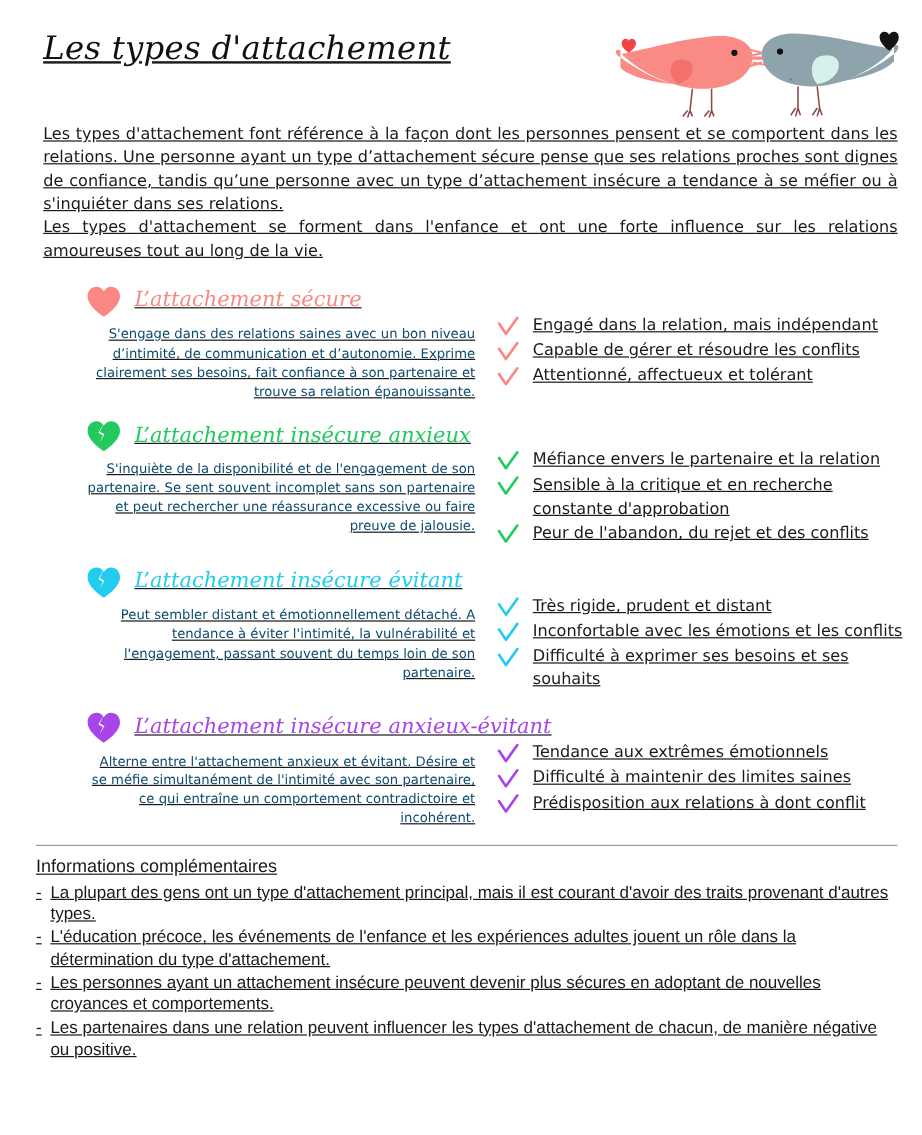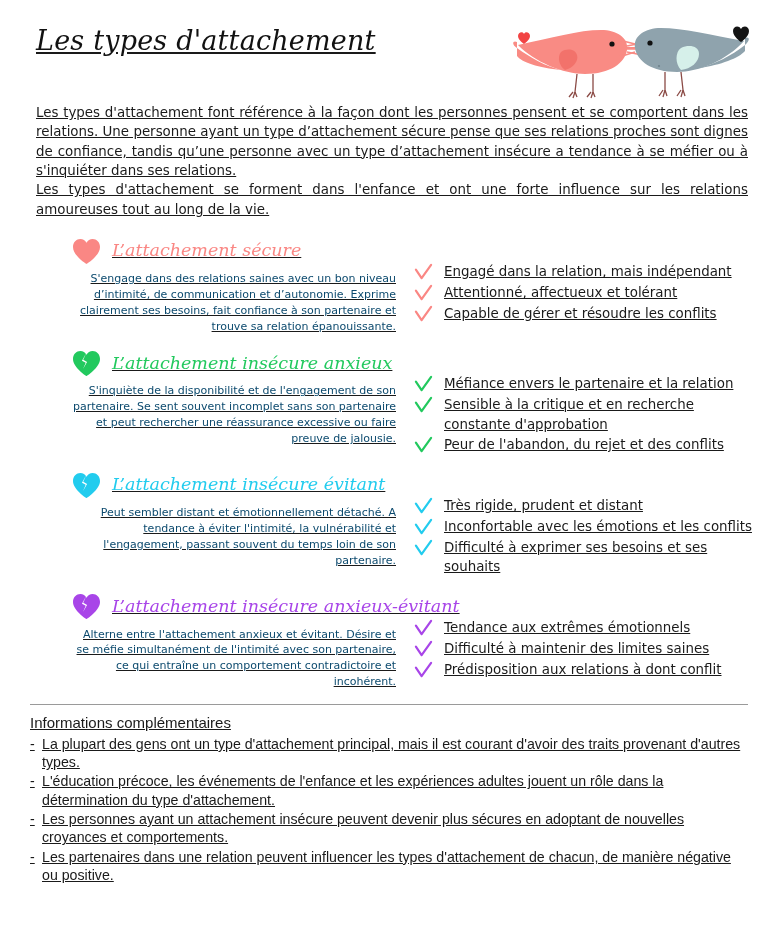--- a/index.html
+++ b/index.html
@@ -219,27 +219,27 @@
           <div class="bullet">
             <svg class="check-icon" viewBox="0 0 20 20">
               <path d="M2 7 L8 16 L18 2" stroke="#FA8784" stroke-width="2.3" fill="none" stroke-linecap="round" stroke-linejoin="round"></path>
             </svg>
             <div class="bullet-text">Engagé dans la relation, mais indépendant</div>
           </div>
           <div class="bullet">
             <svg class="check-icon" viewBox="0 0 20 20">
               <path d="M2 7 L8 16 L18 2" stroke="#FA8784" stroke-width="2.3" fill="none" stroke-linecap="round" stroke-linejoin="round"></path>
             </svg>
+            <div class="bullet-text">Capable de gérer et résoudre les conflits</div>
+          </div>
+          <div class="bullet">
+            <svg class="check-icon" viewBox="0 0 20 20">
+              <path d="M2 7 L8 16 L18 2" stroke="#FA8784" stroke-width="2.3" fill="none" stroke-linecap="round" stroke-linejoin="round"></path>
+            </svg>
             <div class="bullet-text">Attentionné, affectueux et tolérant</div>
-          </div>
-          <div class="bullet">
-            <svg class="check-icon" viewBox="0 0 20 20">
-              <path d="M2 7 L8 16 L18 2" stroke="#FA8784" stroke-width="2.3" fill="none" stroke-linecap="round" stroke-linejoin="round"></path>
-            </svg>
-            <div class="bullet-text">Capable de gérer et résoudre les conflits</div>
           </div>
         </div>
       </div>
       <div class="section">
         <div class="sec-left">
           <div class="sec-head">
             <svg class="heart-icon" viewBox="0 0 30 28">
               <path d="M15 27 C15 27 1 18.4 1 9.3 C1 4.2 4.6 1 8.6 1 C11.4 1 13.8 2.5 15 4.9 C16.2 2.5 18.6 1 21.4 1 C25.4 1 29 4.2 29 9.3 C29 18.4 15 27 15 27 Z" fill="#22C95E"></path>
               <path d="M15 2.5 L11.6 10.2 L15.6 12.4 L11.4 19.6 L14.2 13.3 L10.3 11.1 Z" fill="#ffffff"></path>
             </svg>

